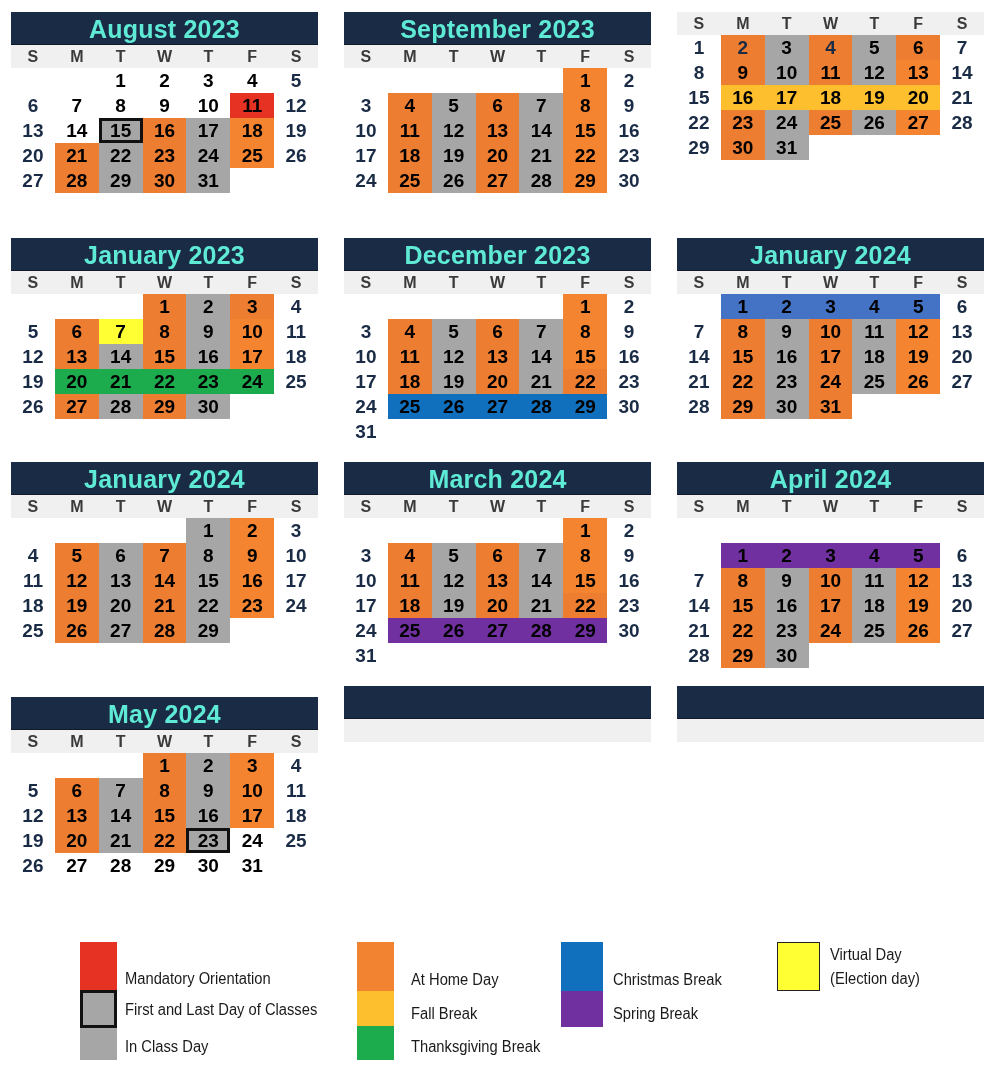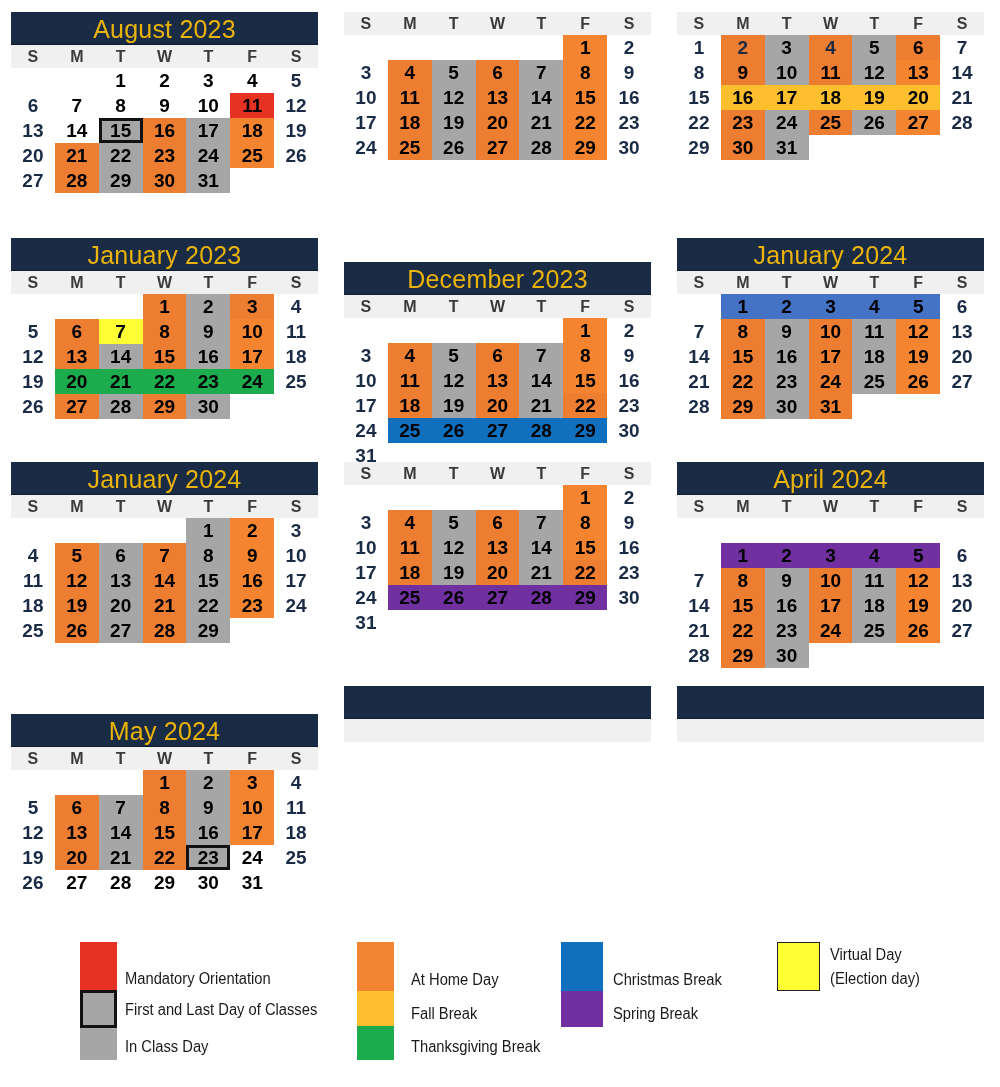--- a/index.html
+++ b/index.html
@@ -1,18 +1,18 @@
 <!DOCTYPE html>
 <html><head>
 <meta charset="utf-8">
 <style>
   html, body { margin:0; padding:0; background:#ffffff; }
   body { width:1000px; height:1087px; position:relative; overflow:hidden; font-family:"Liberation Sans", sans-serif; }
   .month { position:absolute; width:307px; }
-  .month-title { height:32px; background:#1a2b45; color:#eab308; font-weight:normal; font-size:25px; text-align:center; line-height:34px; letter-spacing:0.2px; border-bottom:1px solid #0f1a2b; }
+  .month-title { height:32px; background:#1a2b45; color:#5eead4; font-weight:bold; font-size:25px; text-align:center; line-height:34px; letter-spacing:0.2px; border-bottom:1px solid #0f1a2b; }
   .dow-row { display:flex; height:23px; background:#f0f0f0; }
   .dow { flex:1; text-align:center; font-weight:bold; font-size:16px; color:#3a3a3a; line-height:23px; }
   .grid { position:relative; }
   .week { display:flex; height:25px; }
   .day { flex:1; text-align:center; font-weight:bold; font-size:19px; line-height:26px; color:#000; box-sizing:border-box; }
   .day.weekend { color:#1a2b45; }
   .day.empty { }
   .c-home { background:#ED7D31; }
   .c-home2 { background:#F4842F; }
   .c-class { background:#A6A6A6; }
@@ -85,20 +85,21 @@
           <div class="day c-home">28</div>
           <div class="day c-class">29</div>
           <div class="day c-home">30</div>
           <div class="day c-class">31</div>
           <div class="day empty"></div>
           <div class="day empty"></div>
         </div>
       </div>
     </div>
     <div class="month" style="left: 344px; top: 12px;">
+      <div class="month-title">September 2023</div>
       <div class="dow-row">
         <div class="dow">S</div>
         <div class="dow">M</div>
         <div class="dow">T</div>
         <div class="dow">W</div>
         <div class="dow">T</div>
         <div class="dow">F</div>
         <div class="dow">S</div>
       </div>
       <div class="grid">
@@ -259,21 +260,21 @@
           <div class="day weekend">26</div>
           <div class="day c-home">27</div>
           <div class="day c-class">28</div>
           <div class="day c-home">29</div>
           <div class="day c-class">30</div>
           <div class="day empty"></div>
           <div class="day empty"></div>
         </div>
       </div>
     </div>
-    <div class="month" style="left: 344px; top: 238px; margin-top: 24px;">
+    <div class="month" style="left: 344px; top: 238px;">
       <div class="month-title">December 2023</div>
       <div class="dow-row">
         <div class="dow">S</div>
         <div class="dow">M</div>
         <div class="dow">T</div>
         <div class="dow">W</div>
         <div class="dow">T</div>
         <div class="dow">F</div>
         <div class="dow">S</div>
       </div>
@@ -446,20 +447,21 @@
           <div class="day c-home">26</div>
           <div class="day c-class">27</div>
           <div class="day c-home">28</div>
           <div class="day c-class">29</div>
           <div class="day empty"></div>
           <div class="day empty"></div>
         </div>
       </div>
     </div>
     <div class="month" style="left: 344px; top: 462px;">
+      <div class="month-title">March 2024</div>
       <div class="dow-row">
         <div class="dow">S</div>
         <div class="dow">M</div>
         <div class="dow">T</div>
         <div class="dow">W</div>
         <div class="dow">T</div>
         <div class="dow">F</div>
         <div class="dow">S</div>
       </div>
       <div class="grid">
@@ -580,21 +582,21 @@
           <div class="day weekend">28</div>
           <div class="day c-home">29</div>
           <div class="day c-class">30</div>
           <div class="day empty"></div>
           <div class="day empty"></div>
           <div class="day empty"></div>
           <div class="day empty"></div>
         </div>
       </div>
     </div>
-    <div class="month" style="left: 11px; top: 714px;">
+    <div class="month" style="left: 11px; top: 697px;">
       <div class="month-title">May 2024</div>
       <div class="dow-row">
         <div class="dow">S</div>
         <div class="dow">M</div>
         <div class="dow">T</div>
         <div class="dow">W</div>
         <div class="dow">T</div>
         <div class="dow">F</div>
         <div class="dow">S</div>
       </div>

